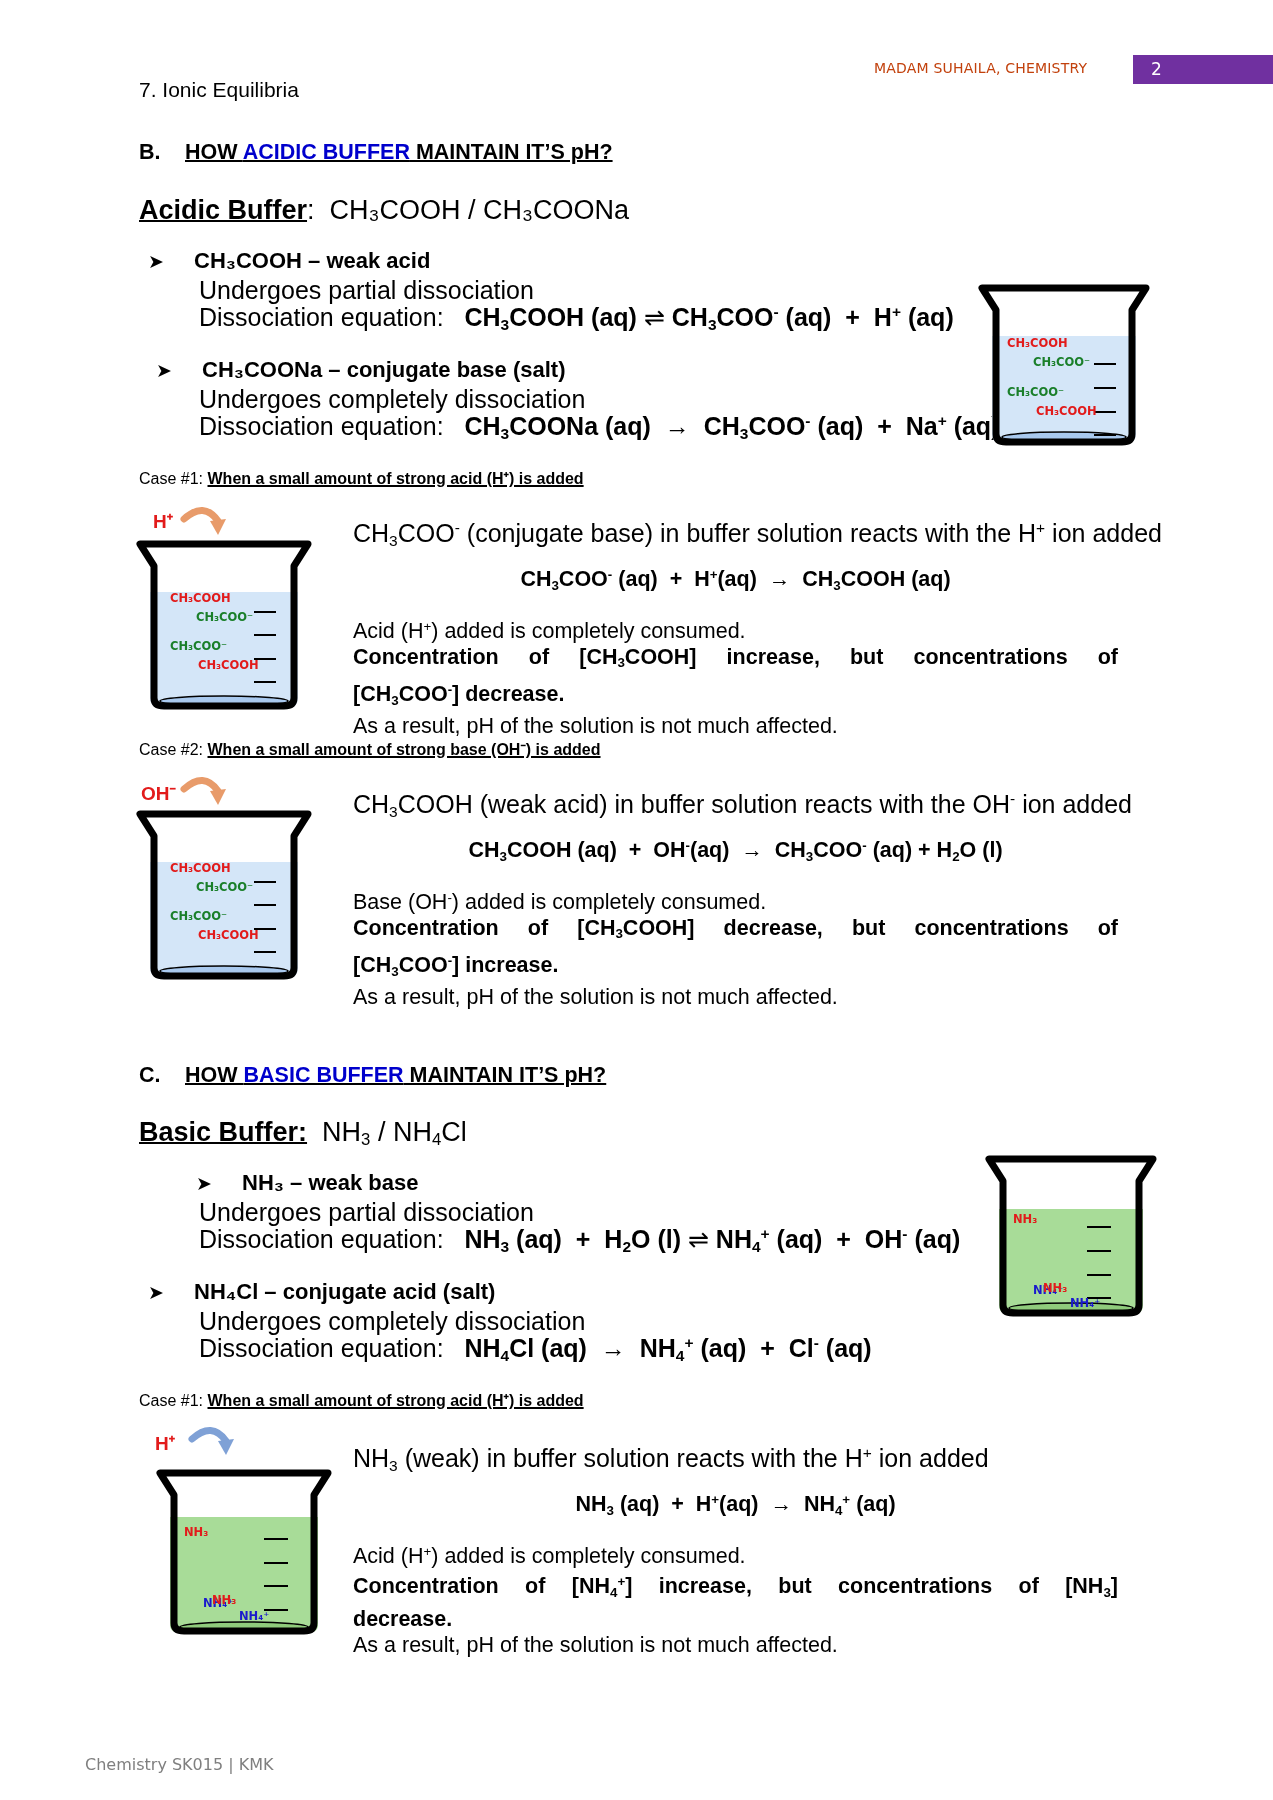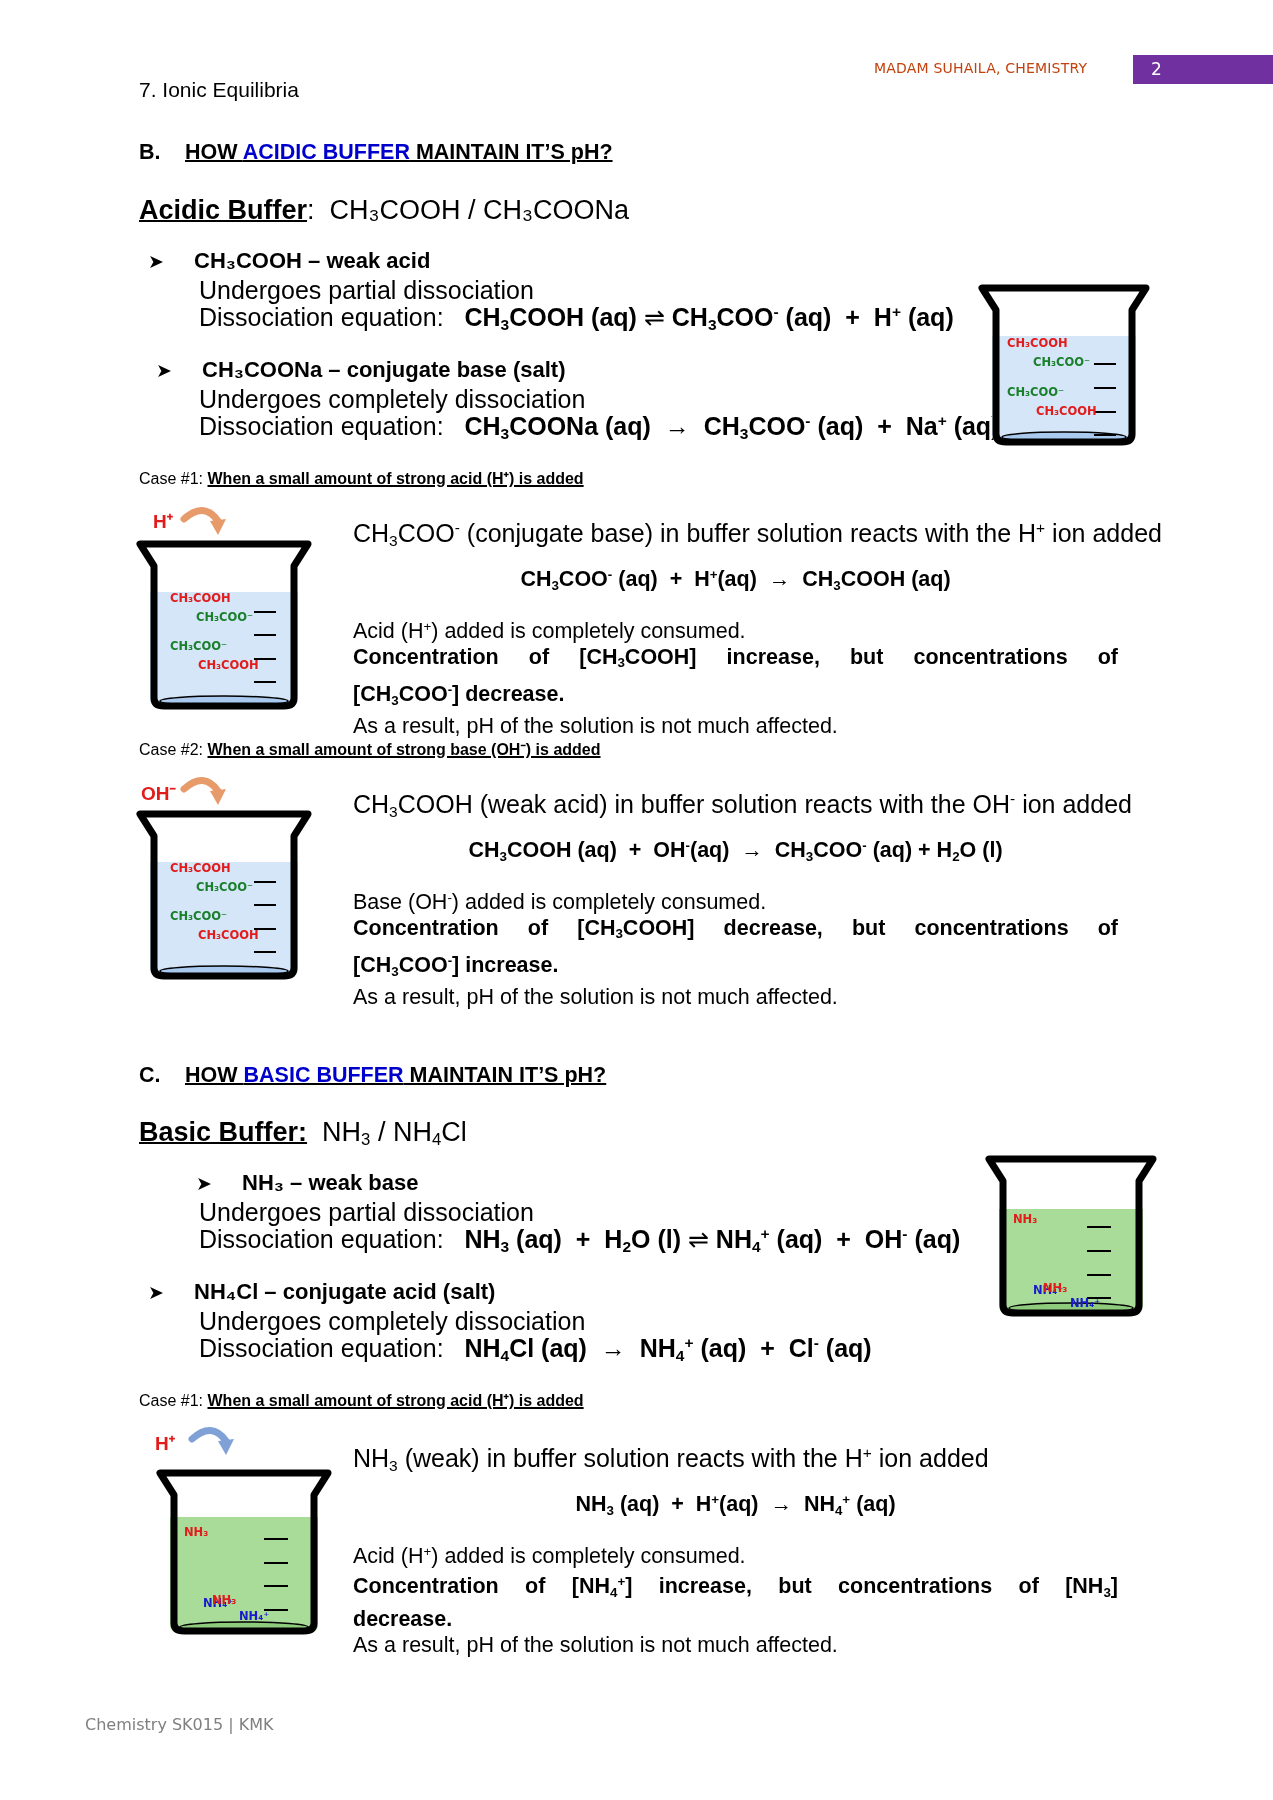--- a/index.html
+++ b/index.html
@@ -21,21 +21,21 @@
   .body-line { font-size:25px; }
   .eq { font-weight:bold; }
   .case-line { font-size:16px; }
   .case-line .u { font-weight:bold; text-decoration:underline; text-decoration-thickness:2px; }
   .para { font-size:21.5px; line-height:26px; width:765px; }
   .para .b { font-weight:bold; text-align:justify; text-align-last:justify; display:block; }
   .para .b2 { font-weight:bold; display:block; }
   .center-eq { font-size:21.5px; font-weight:bold; text-align:center; width:765px; }
   sub { font-size:0.62em; vertical-align:-0.25em; }
   sup { font-size:0.62em; vertical-align:0.55em; }
-  .footer { left:85px; top:1715px; font-size:17px; color:#7f7f7f; font-family:"DejaVu Sans", sans-serif; font-size:16px;}
+  .footer { left:85px; top:1755px; font-size:17px; color:#7f7f7f; font-family:"DejaVu Sans", sans-serif; font-size:16px;}
   
   .beaker { position:absolute; }
   .beaker svg { display:block; }
   .bk-label { position:absolute; font-family:"DejaVu Sans", sans-serif; font-weight:bold; font-size:11.5px; white-space:nowrap; }
   .red { color:#e21b1b; }
   .green { color:#1a7f2a; }
   .nblue { color:#1a1acc;margin-top:40px; }
   .add-ion { position:absolute; font-weight:bold; color:#e21b1b; font-size:19px; }
 </style>
 </head>

